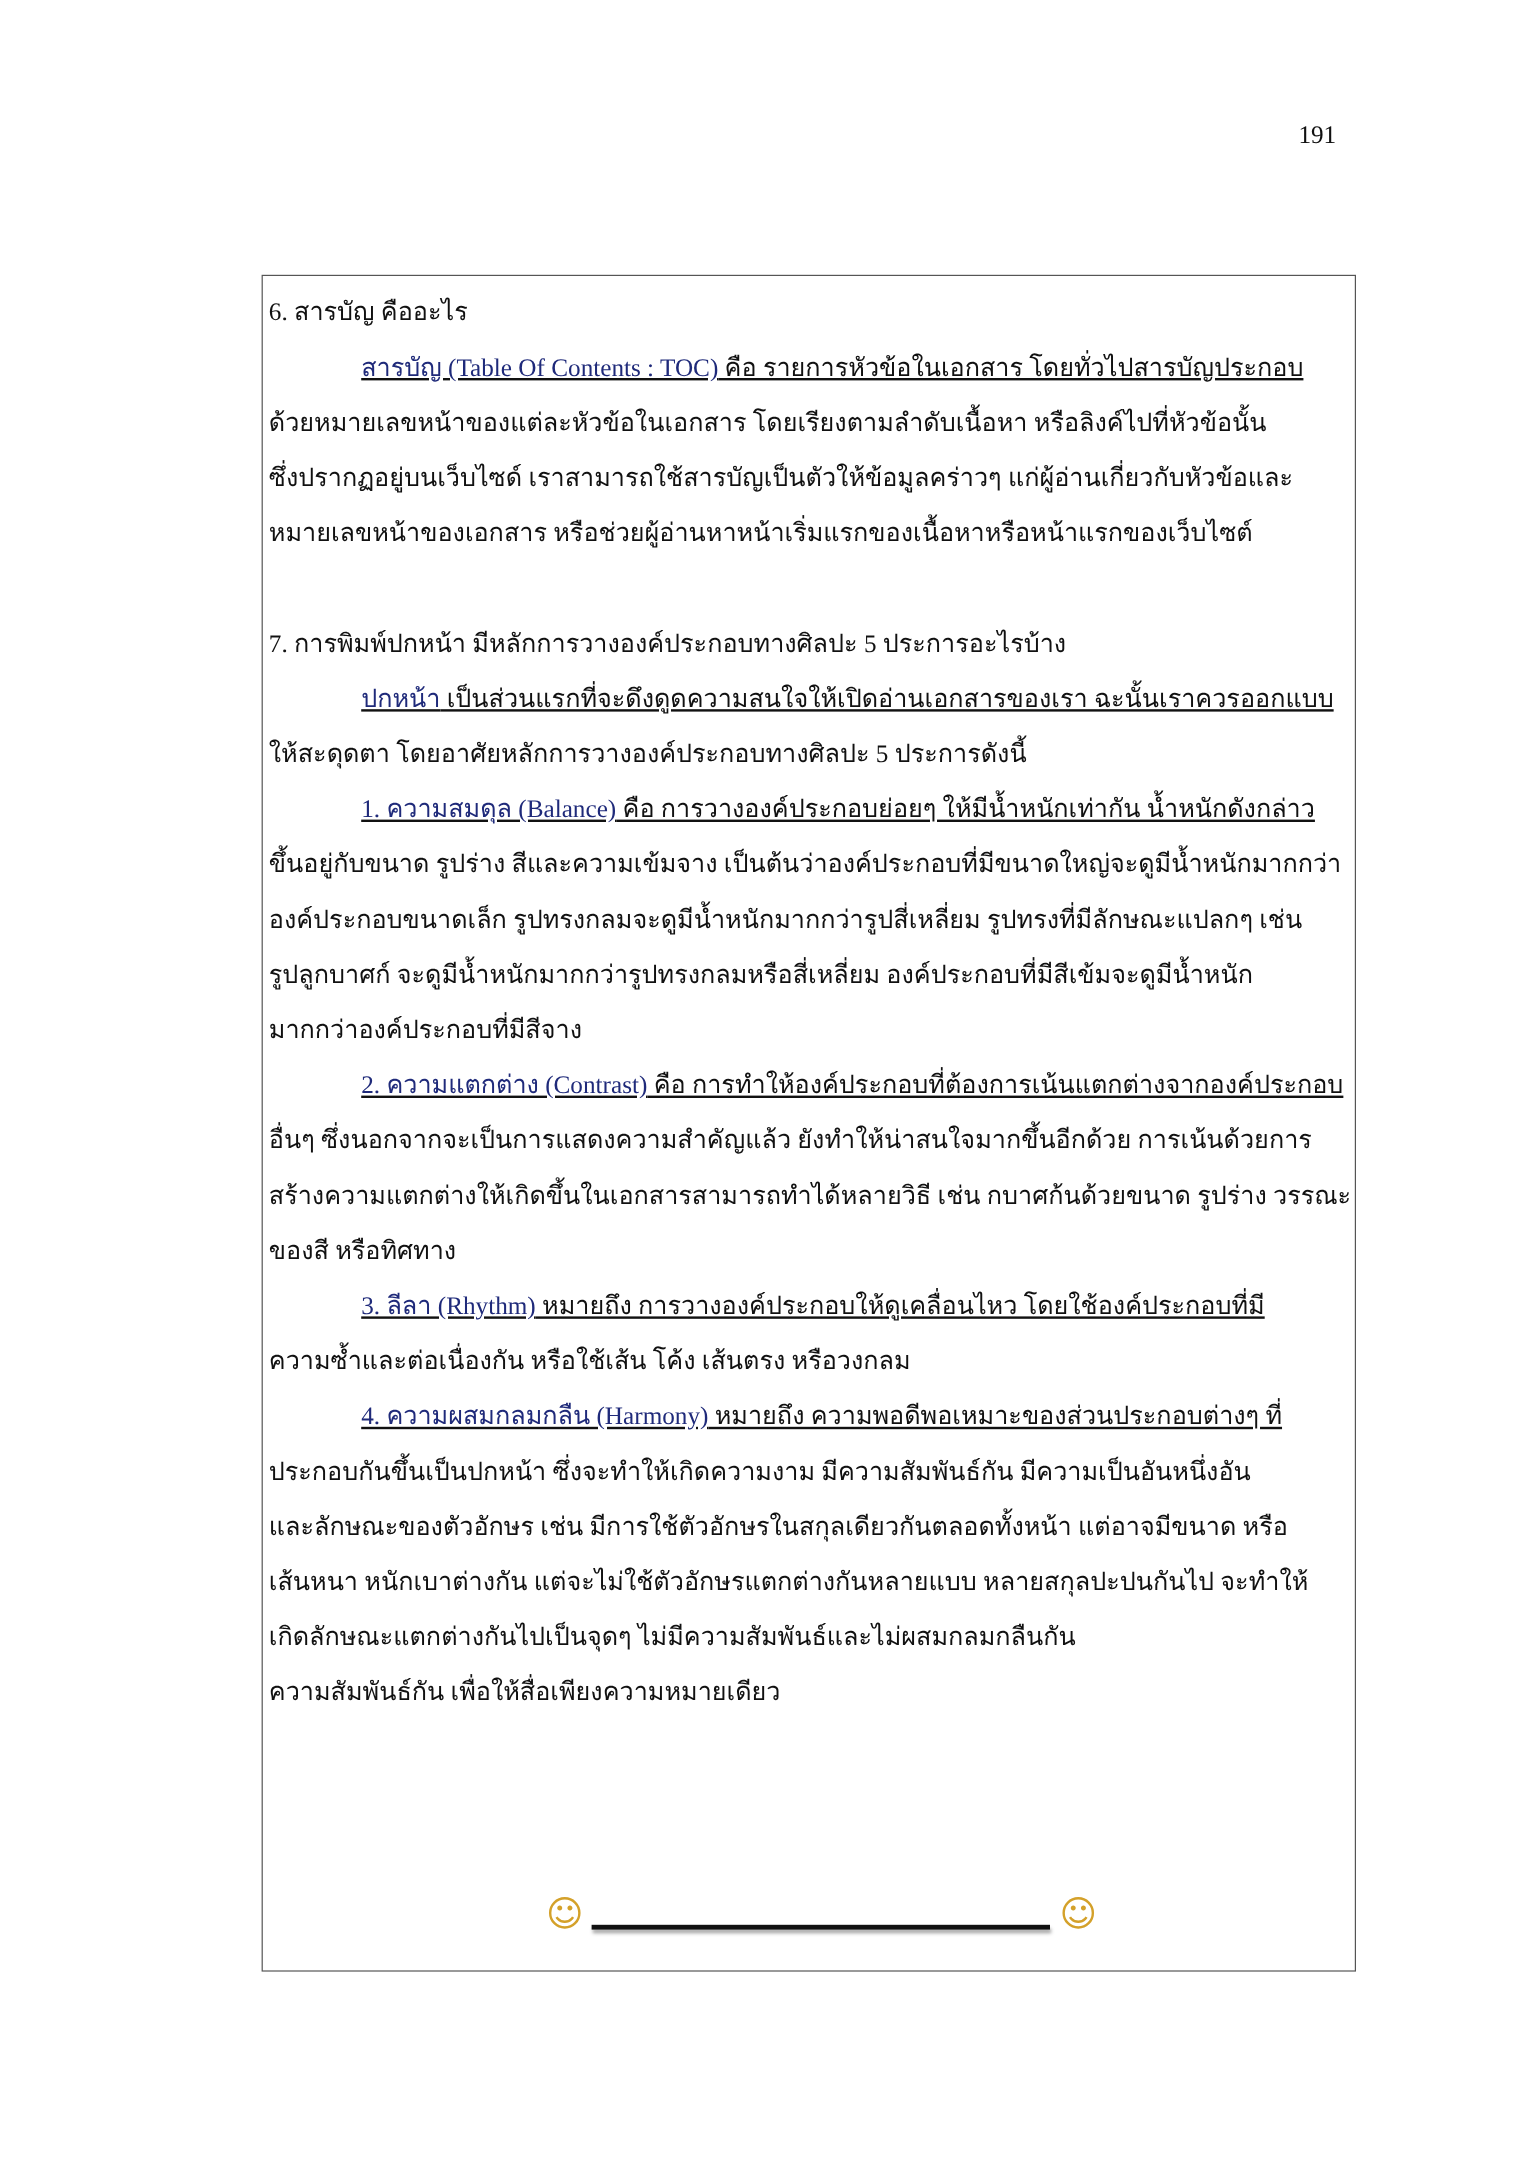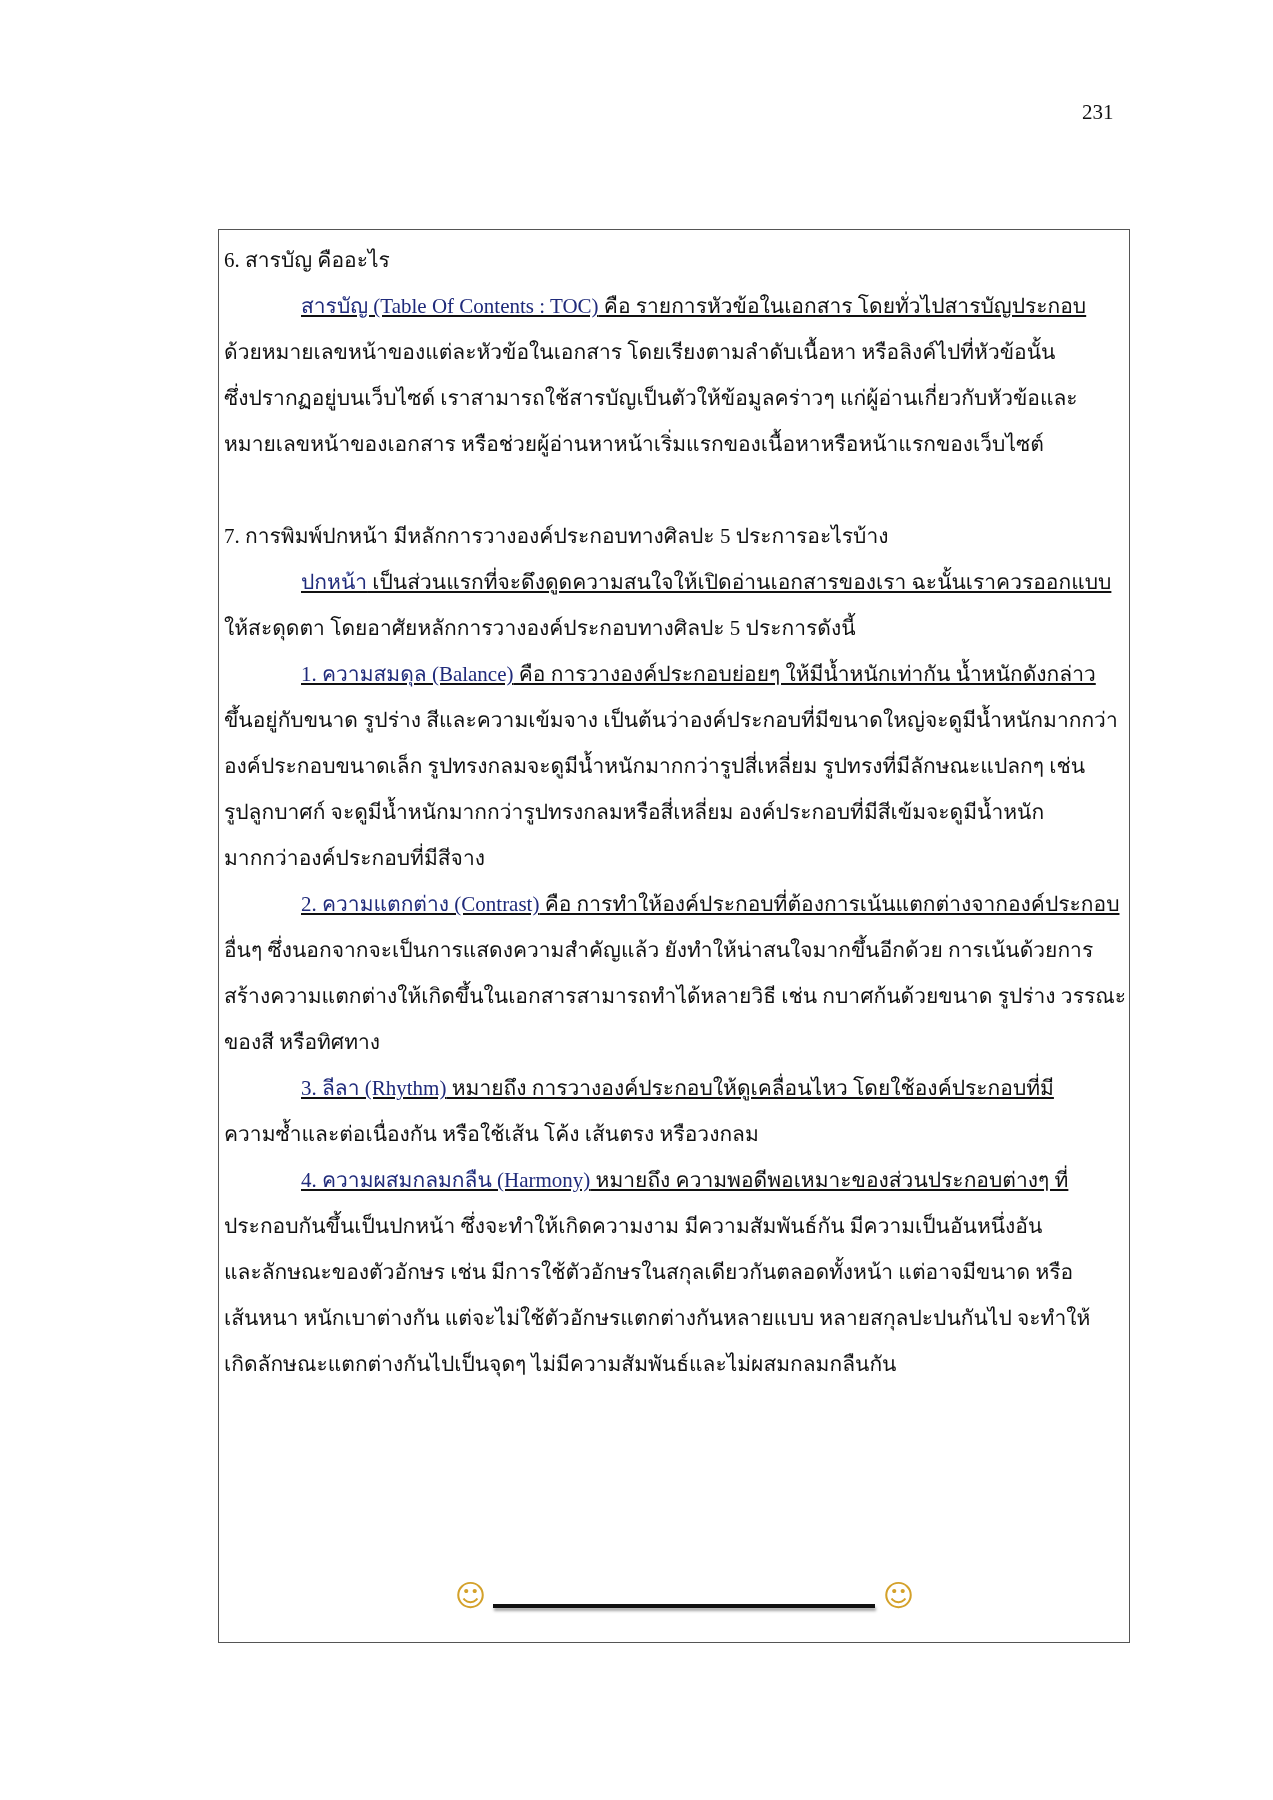--- a/index.html
+++ b/index.html
@@ -78,21 +78,21 @@
       top: 22px;
       width: 382px;
       height: 4px;
       background: #111;
       box-shadow: 1px 3px 3px rgba(0,0,0,0.35);
     }
   </style>
 </head>
 <body>
 
-<div class="page-number">231</div>
+<div class="page-number">191</div>
 
 <div class="frame"></div>
 
 <div class="content">
 
   <div class="line">6. สารบัญ คืออะไร</div>
   <div class="line indent"><span class="hl">สารบัญ (Table Of Contents : TOC)</span><span> คือ รายการหัวข้อในเอกสาร โดยทั่วไปสารบัญประกอบ</span></div>
   <div class="line">ด้วยหมายเลขหน้าของแต่ละหัวข้อในเอกสาร  โดยเรียงตามลำดับเนื้อหา  หรือลิงค์ไปที่หัวข้อนั้น</div>
   <div class="line">ซึ่งปรากฏอยู่บนเว็บไซด์  เราสามารถใช้สารบัญเป็นตัวให้ข้อมูลคร่าวๆ แก่ผู้อ่านเกี่ยวกับหัวข้อและ</div>
   <div class="line">หมายเลขหน้าของเอกสาร หรือช่วยผู้อ่านหาหน้าเริ่มแรกของเนื้อหาหรือหน้าแรกของเว็บไซต์</div>
@@ -116,19 +116,20 @@
 
   <div class="line indent"><span class="hl">3.  ลีลา (Rhythm)</span><span>  หมายถึง การวางองค์ประกอบให้ดูเคลื่อนไหว  โดยใช้องค์ประกอบที่มี</span></div>
   <div class="line">ความซ้ำและต่อเนื่องกัน หรือใช้เส้น โค้ง เส้นตรง หรือวงกลม</div>
 
   <div class="line indent"><span class="hl">4.  ความผสมกลมกลืน (Harmony)</span><span>  หมายถึง  ความพอดีพอเหมาะของส่วนประกอบต่างๆ ที่</span></div>
   <div class="line">ประกอบกันขึ้นเป็นปกหน้า  ซึ่งจะทำให้เกิดความงาม มีความสัมพันธ์กัน มีความเป็นอันหนึ่งอัน</div>
   <div class="line">และลักษณะของตัวอักษร  เช่น มีการใช้ตัวอักษรในสกุลเดียวกันตลอดทั้งหน้า แต่อาจมีขนาด  หรือ</div>
   <div class="line">เส้นหนา หนักเบาต่างกัน แต่จะไม่ใช้ตัวอักษรแตกต่างกันหลายแบบ หลายสกุลปะปนกันไป  จะทำให้</div>
   <div class="line">เกิดลักษณะแตกต่างกันไปเป็นจุดๆ  ไม่มีความสัมพันธ์และไม่ผสมกลมกลืนกัน</div>
 
+  <div class="line">ความสัมพันธ์กัน เพื่อให้สื่อเพียงความหมายเดียว</div>
 </div>
 
 <div class="divider">
   <span class="smiley left">☺</span>
   <div class="rule"></div>
   <span class="smiley right">☺</span>
 </div>
 
 </body></html>

